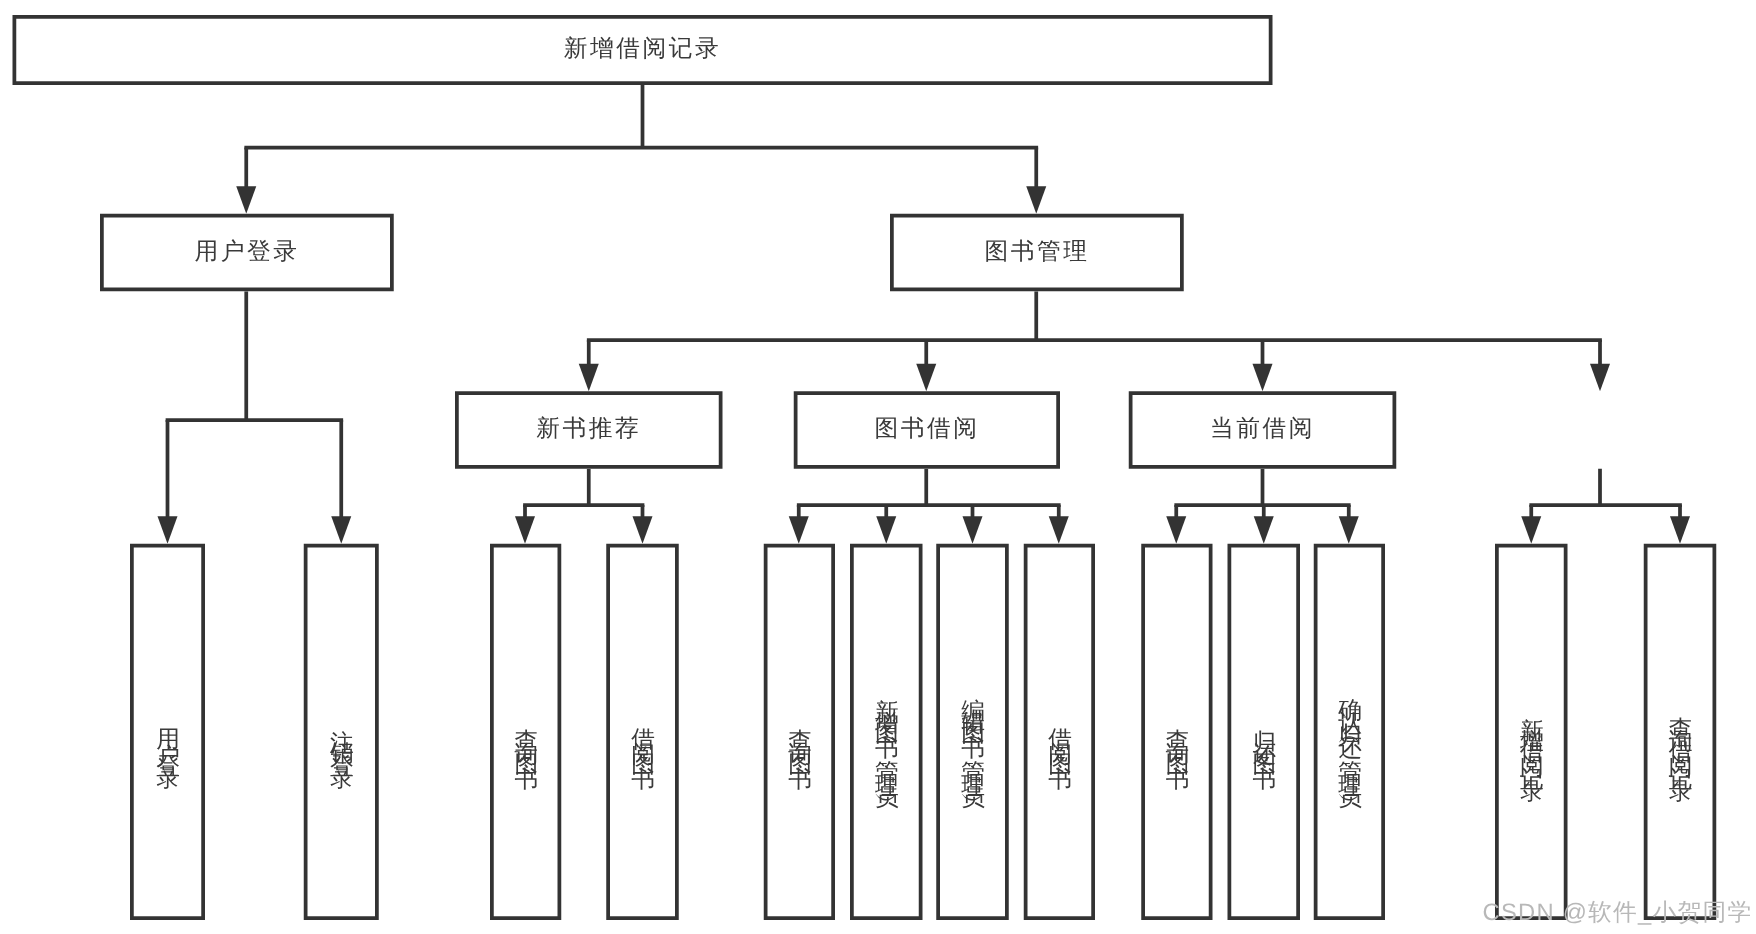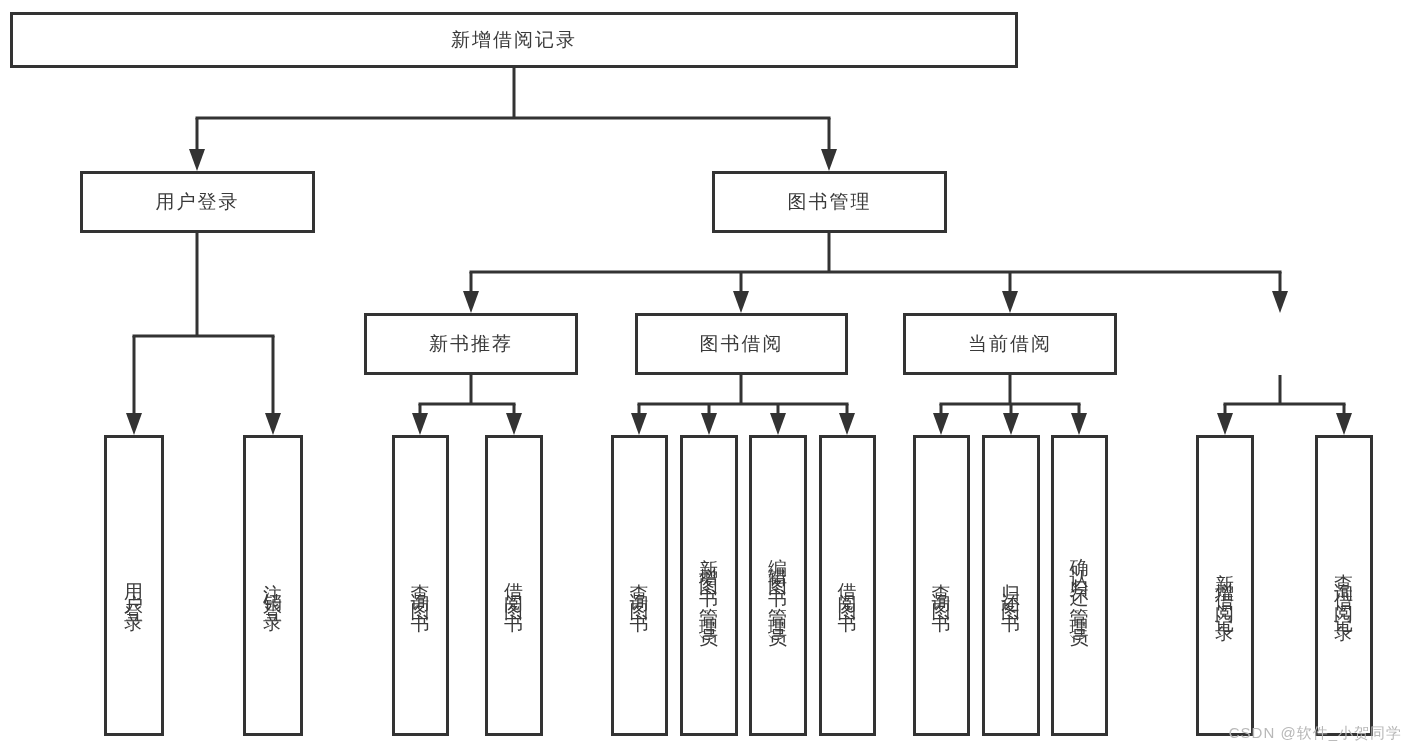--- a/index.html
+++ b/index.html
@@ -41,21 +41,21 @@
     writing-mode: vertical-rl;
     text-orientation: mixed;
     letter-spacing: 10px;
     line-height: 1;
     padding-top: 4px;
   }
   #watermark {
     position: absolute;
     right: 3px;
     bottom: 4px;
-    font-size: 15px;
+    font-size: 19px;
     letter-spacing: 1px;
     color: var(--wm, #b8b8b8);
     z-index: 5;
     white-space: nowrap;
   }
 </style>
 </head>
 <body>
 
 <div id="canvas">
@@ -115,21 +115,21 @@
       <polygon points="1336,413 1352,413 1344,435" fill="#333333"></polygon>
     </svg>
 
   <div class="box" style="left:10px; top:12px; width:1008px; height:56px;">新增借阅记录</div>
 
   <div class="box" style="left:80px; top:171px; width:235px; height:62px;">用户登录</div>
   <div class="box" style="left:712px; top:171px; width:235px; height:62px;font-family:Liberation Serif, serif;">图书管理</div>
 
   <div class="box" style="left:364px; top:313px; width:214px; height:62px;">新书推荐</div>
   <div class="box" style="left:635px; top:313px; width:213px; height:62px;">图书借阅</div>
-  <div class="box" style="left:903px; top:313px; width:214px; height:62px;">当前借阅</div>
+  <div class="box" style="left:903px; top:313px; width:214px; height:62px;font-family:Liberation Mono, monospace;">当前借阅</div>
 
   <div class="box v" style="left:104px; top:435px; width:60px; height:301px;">用户登录</div>
   <div class="box v" style="left:243px; top:435px; width:60px; height:301px;">注销登录</div>
 
   <div class="box v" style="left:392px; top:435px; width:57px; height:301px;">查询图书</div>
   <div class="box v" style="left:485px; top:435px; width:58px; height:301px;">借阅图书</div>
 
   <div class="box v" style="left:611px; top:435px; width:57px; height:301px;">查询图书</div>
   <div class="box v" style="left:680px; top:435px; width:58px; height:301px;">新增图书（管理员）</div>
   <div class="box v" style="left:749px; top:435px; width:58px; height:301px;">编辑图书（管理员）</div>

